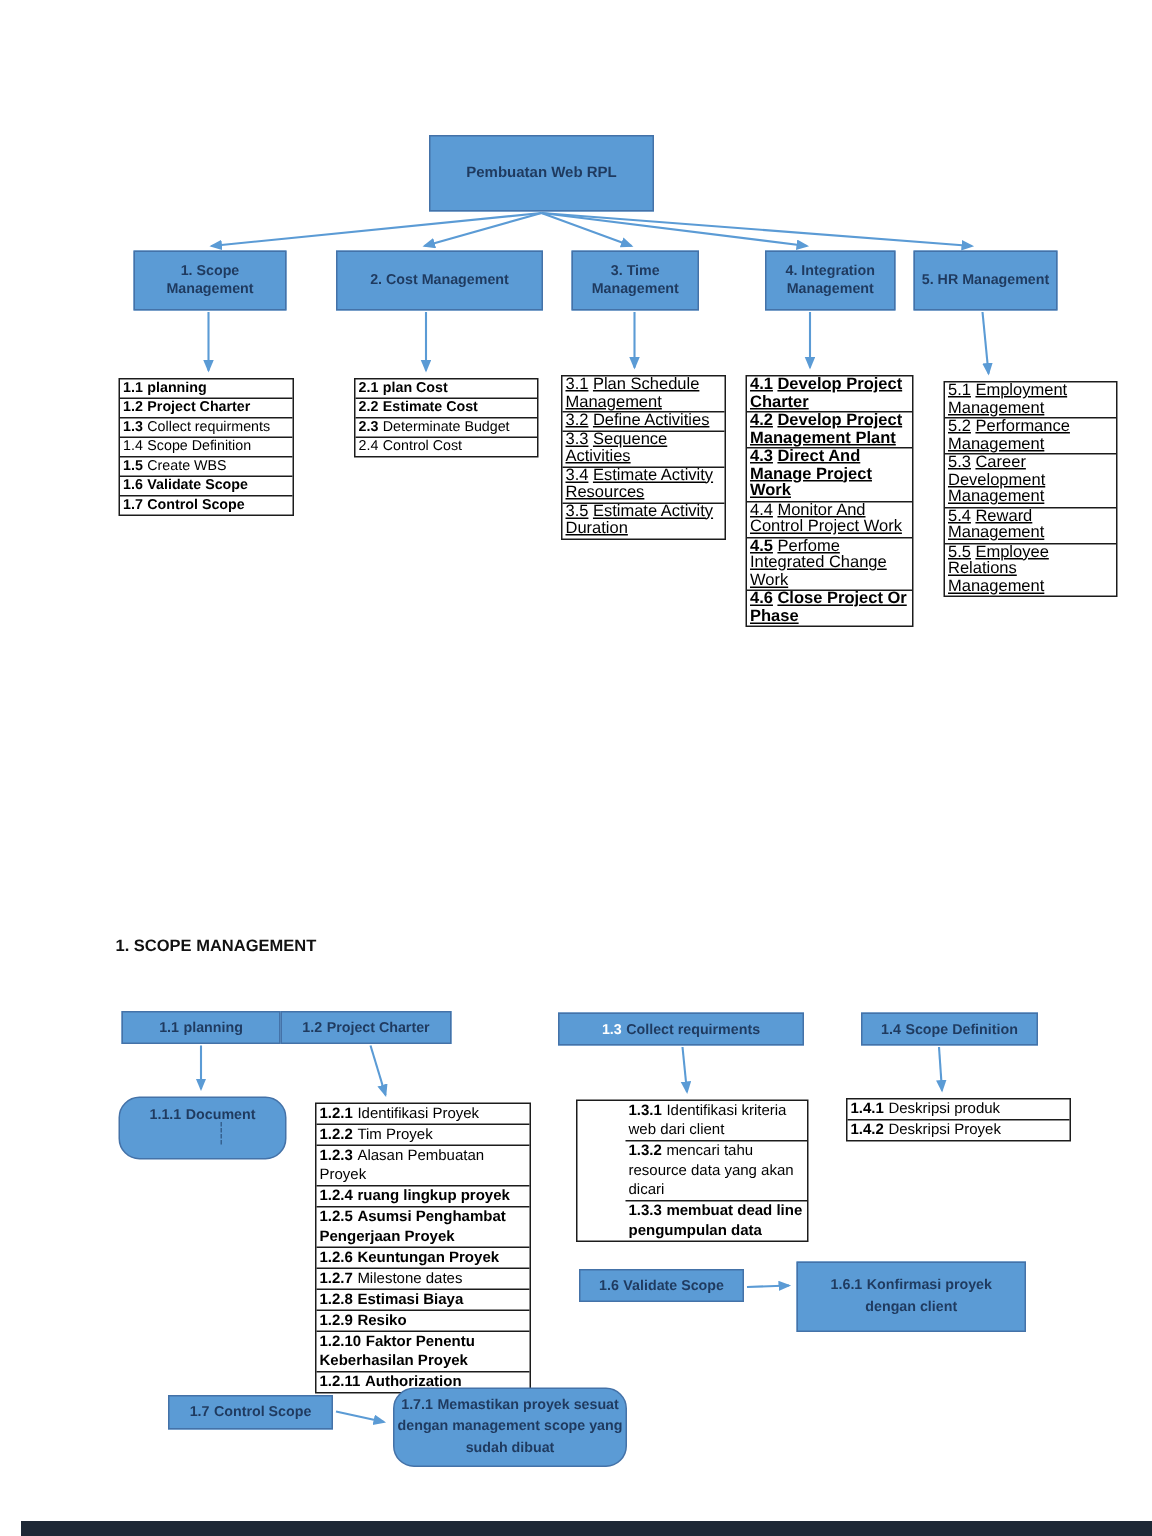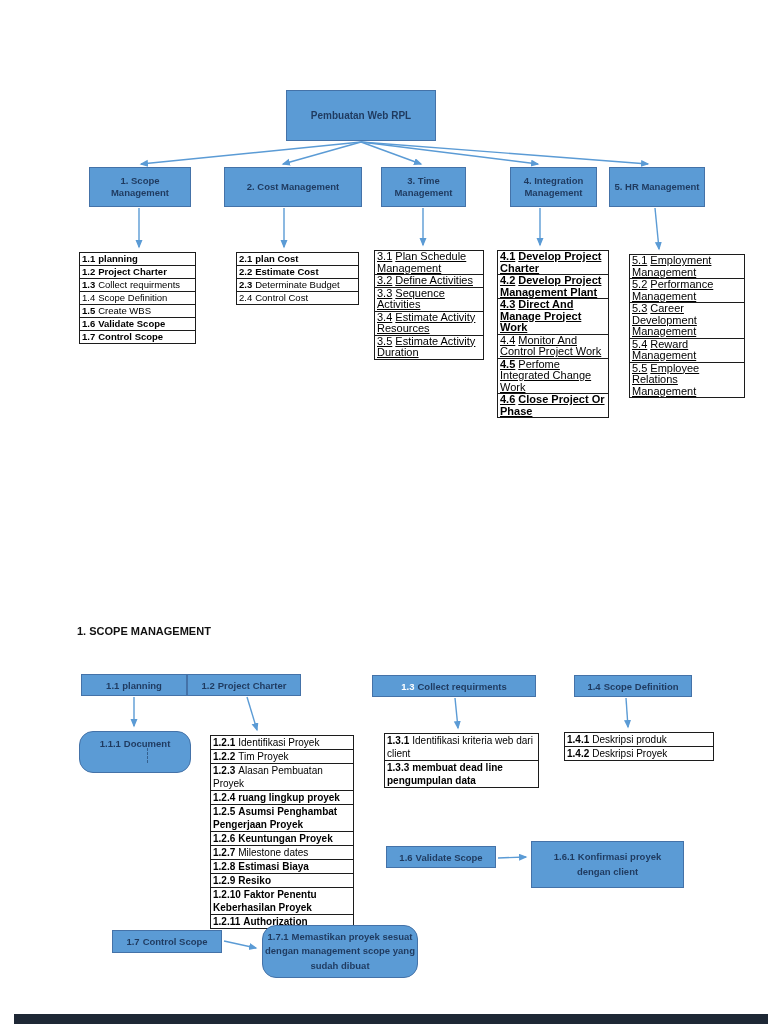--- a/index.html
+++ b/index.html
@@ -36,21 +36,21 @@
 
   .sec-title{position:absolute;left:63px;top:625px;font-size:11px;font-weight:bold;color:#111;}
   .bar{font-size:9.5px;}
   .bb-planning{left:67px;top:674px;width:106px;height:22px;}
   .bb-charter{left:173px;top:674px;width:114px;height:22px;}
   .bb-collect{left:358px;top:675px;width:164px;height:22px;}
   .bb-scopedef{left:560px;top:675px;width:118px;height:22px;}
   .bb-document{left:65px;top:731px;width:112px;height:42px;align-items:flex-start;padding-top:6px;border-radius:14px;}
   .num-white .nm{color:#fff;}
   .dl-charter{left:196px;top:735px;width:144px;}
-  .dl-collect{left:370px;top:733px;width:155px;}
+  .dl-collect{left:370px;top:733px;width:155px;padding-left:32px;}
   .dl-scopedef{left:550px;top:732px;width:150px;}
   .bb-validate{left:372px;top:846px;width:110px;height:22px;}
   .bb-validate-child{left:517px;top:841px;width:153px;height:47px;line-height:1.55;padding:16px;}
   .bb-control{left:98px;top:930px;width:110px;height:23px;}
   .bb-control-child{left:248px;top:925px;width:156px;height:53px;line-height:1.5;padding:2px;border-radius:14px;}
   .cursor-dash{position:absolute;left:133px;top:748px;height:15px;width:0;border-left:1px dashed #35618f;}
   .footer-bar{position:absolute;left:0;top:1014px;width:768px;height:10px;background:var(--footer-bar,#1e2835);}
 </style>
 </head>
 <body>
@@ -173,20 +173,21 @@
       <div class="row"><span class="nm b">1.2.6</span><span class="txt b">Keuntungan Proyek</span></div>
       <div class="row"><span class="nm b">1.2.7</span><span class="txt">Milestone dates</span></div>
       <div class="row"><span class="nm b">1.2.8</span><span class="txt b">Estimasi Biaya</span></div>
       <div class="row"><span class="nm b">1.2.9</span><span class="txt b">Resiko</span></div>
       <div class="row"><span class="nm b">1.2.10</span><span class="txt b">Faktor Penentu Keberhasilan Proyek</span></div>
       <div class="row"><span class="nm b">1.2.11</span><span class="txt b">Authorization</span></div>
     </div>
   <div class="list detail dl-collect">
 
   <div class="row"><span class="nm b">1.3.1</span><span class="txt">Identifikasi kriteria web dari client</span></div>
+      <div class="row"><span class="nm b">1.3.2</span><span class="txt">mencari tahu resource data yang akan dicari</span></div>
       <div class="row"><span class="nm b">1.3.3</span><span class="txt b">membuat dead line pengumpulan data</span></div>
     </div>
   <div class="list detail dl-scopedef">
 
   <div class="row"><span class="nm b">1.4.1</span><span class="txt">Deskripsi produk</span></div>
       <div class="row"><span class="nm b">1.4.2</span><span class="txt">Deskripsi Proyek</span></div>
     </div>
 
   <div class="bluebox bar bb-validate">
     <span><span class="nm">1.6</span><span>Validate Scope</span></span>

